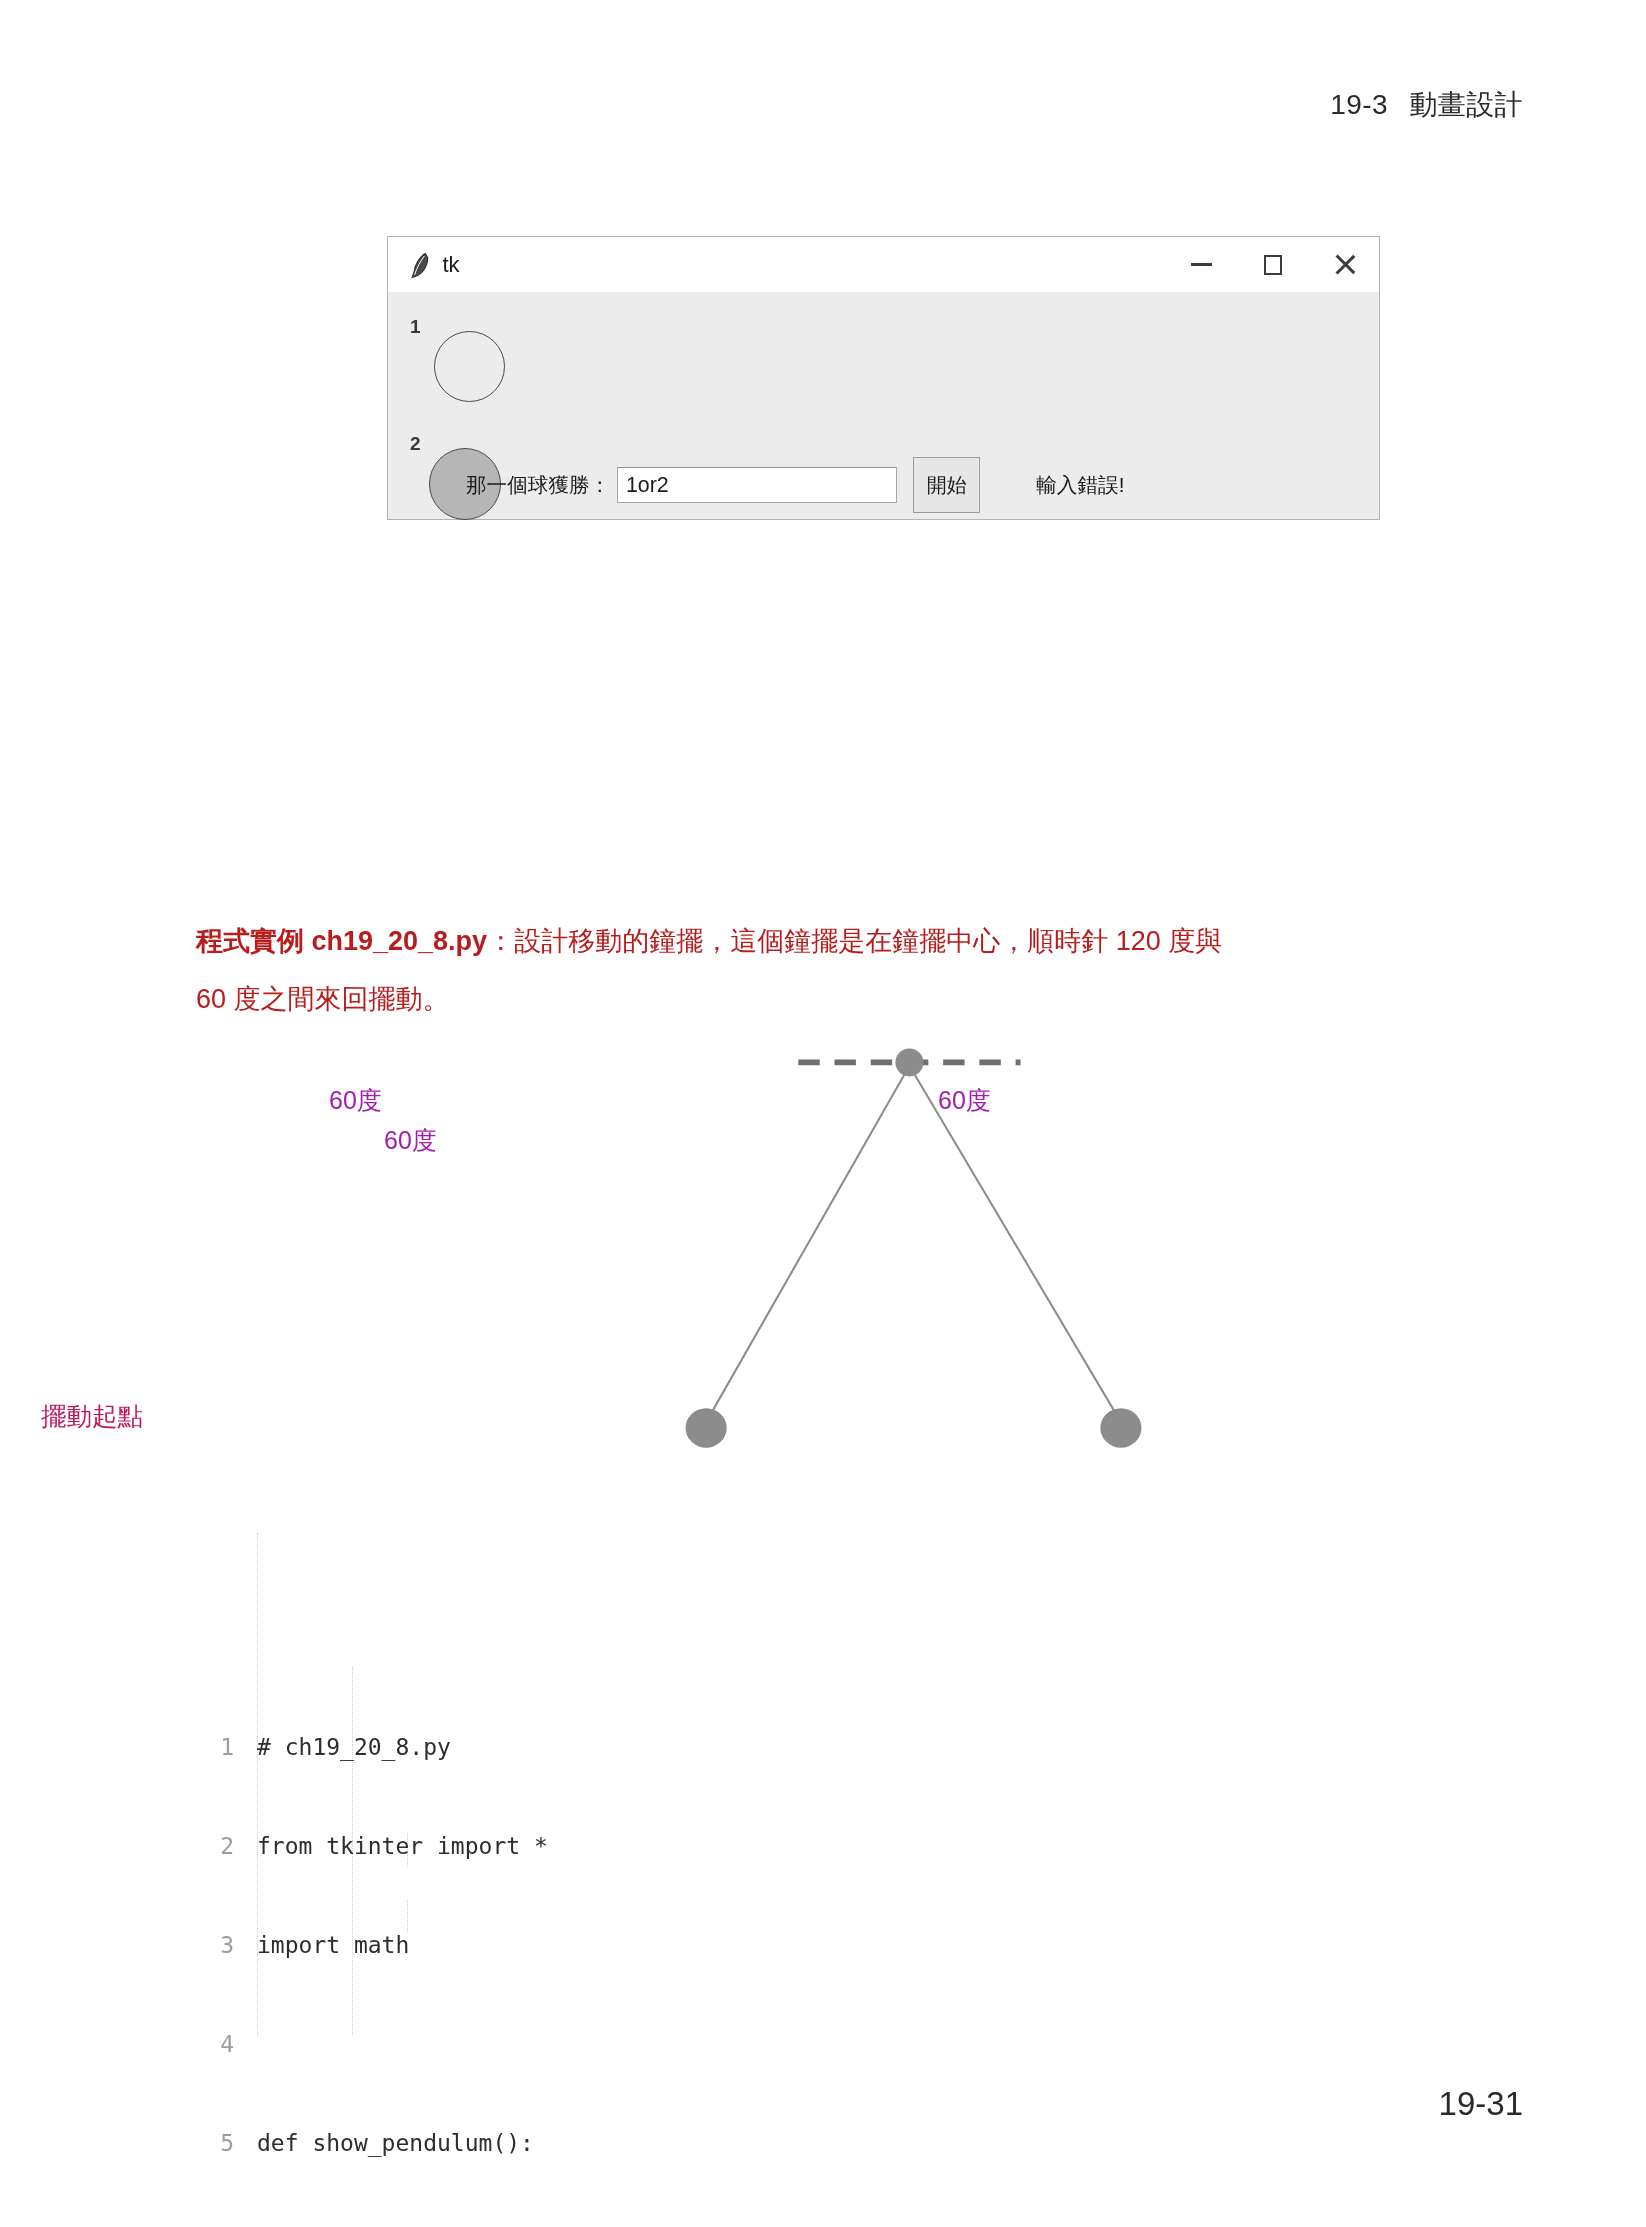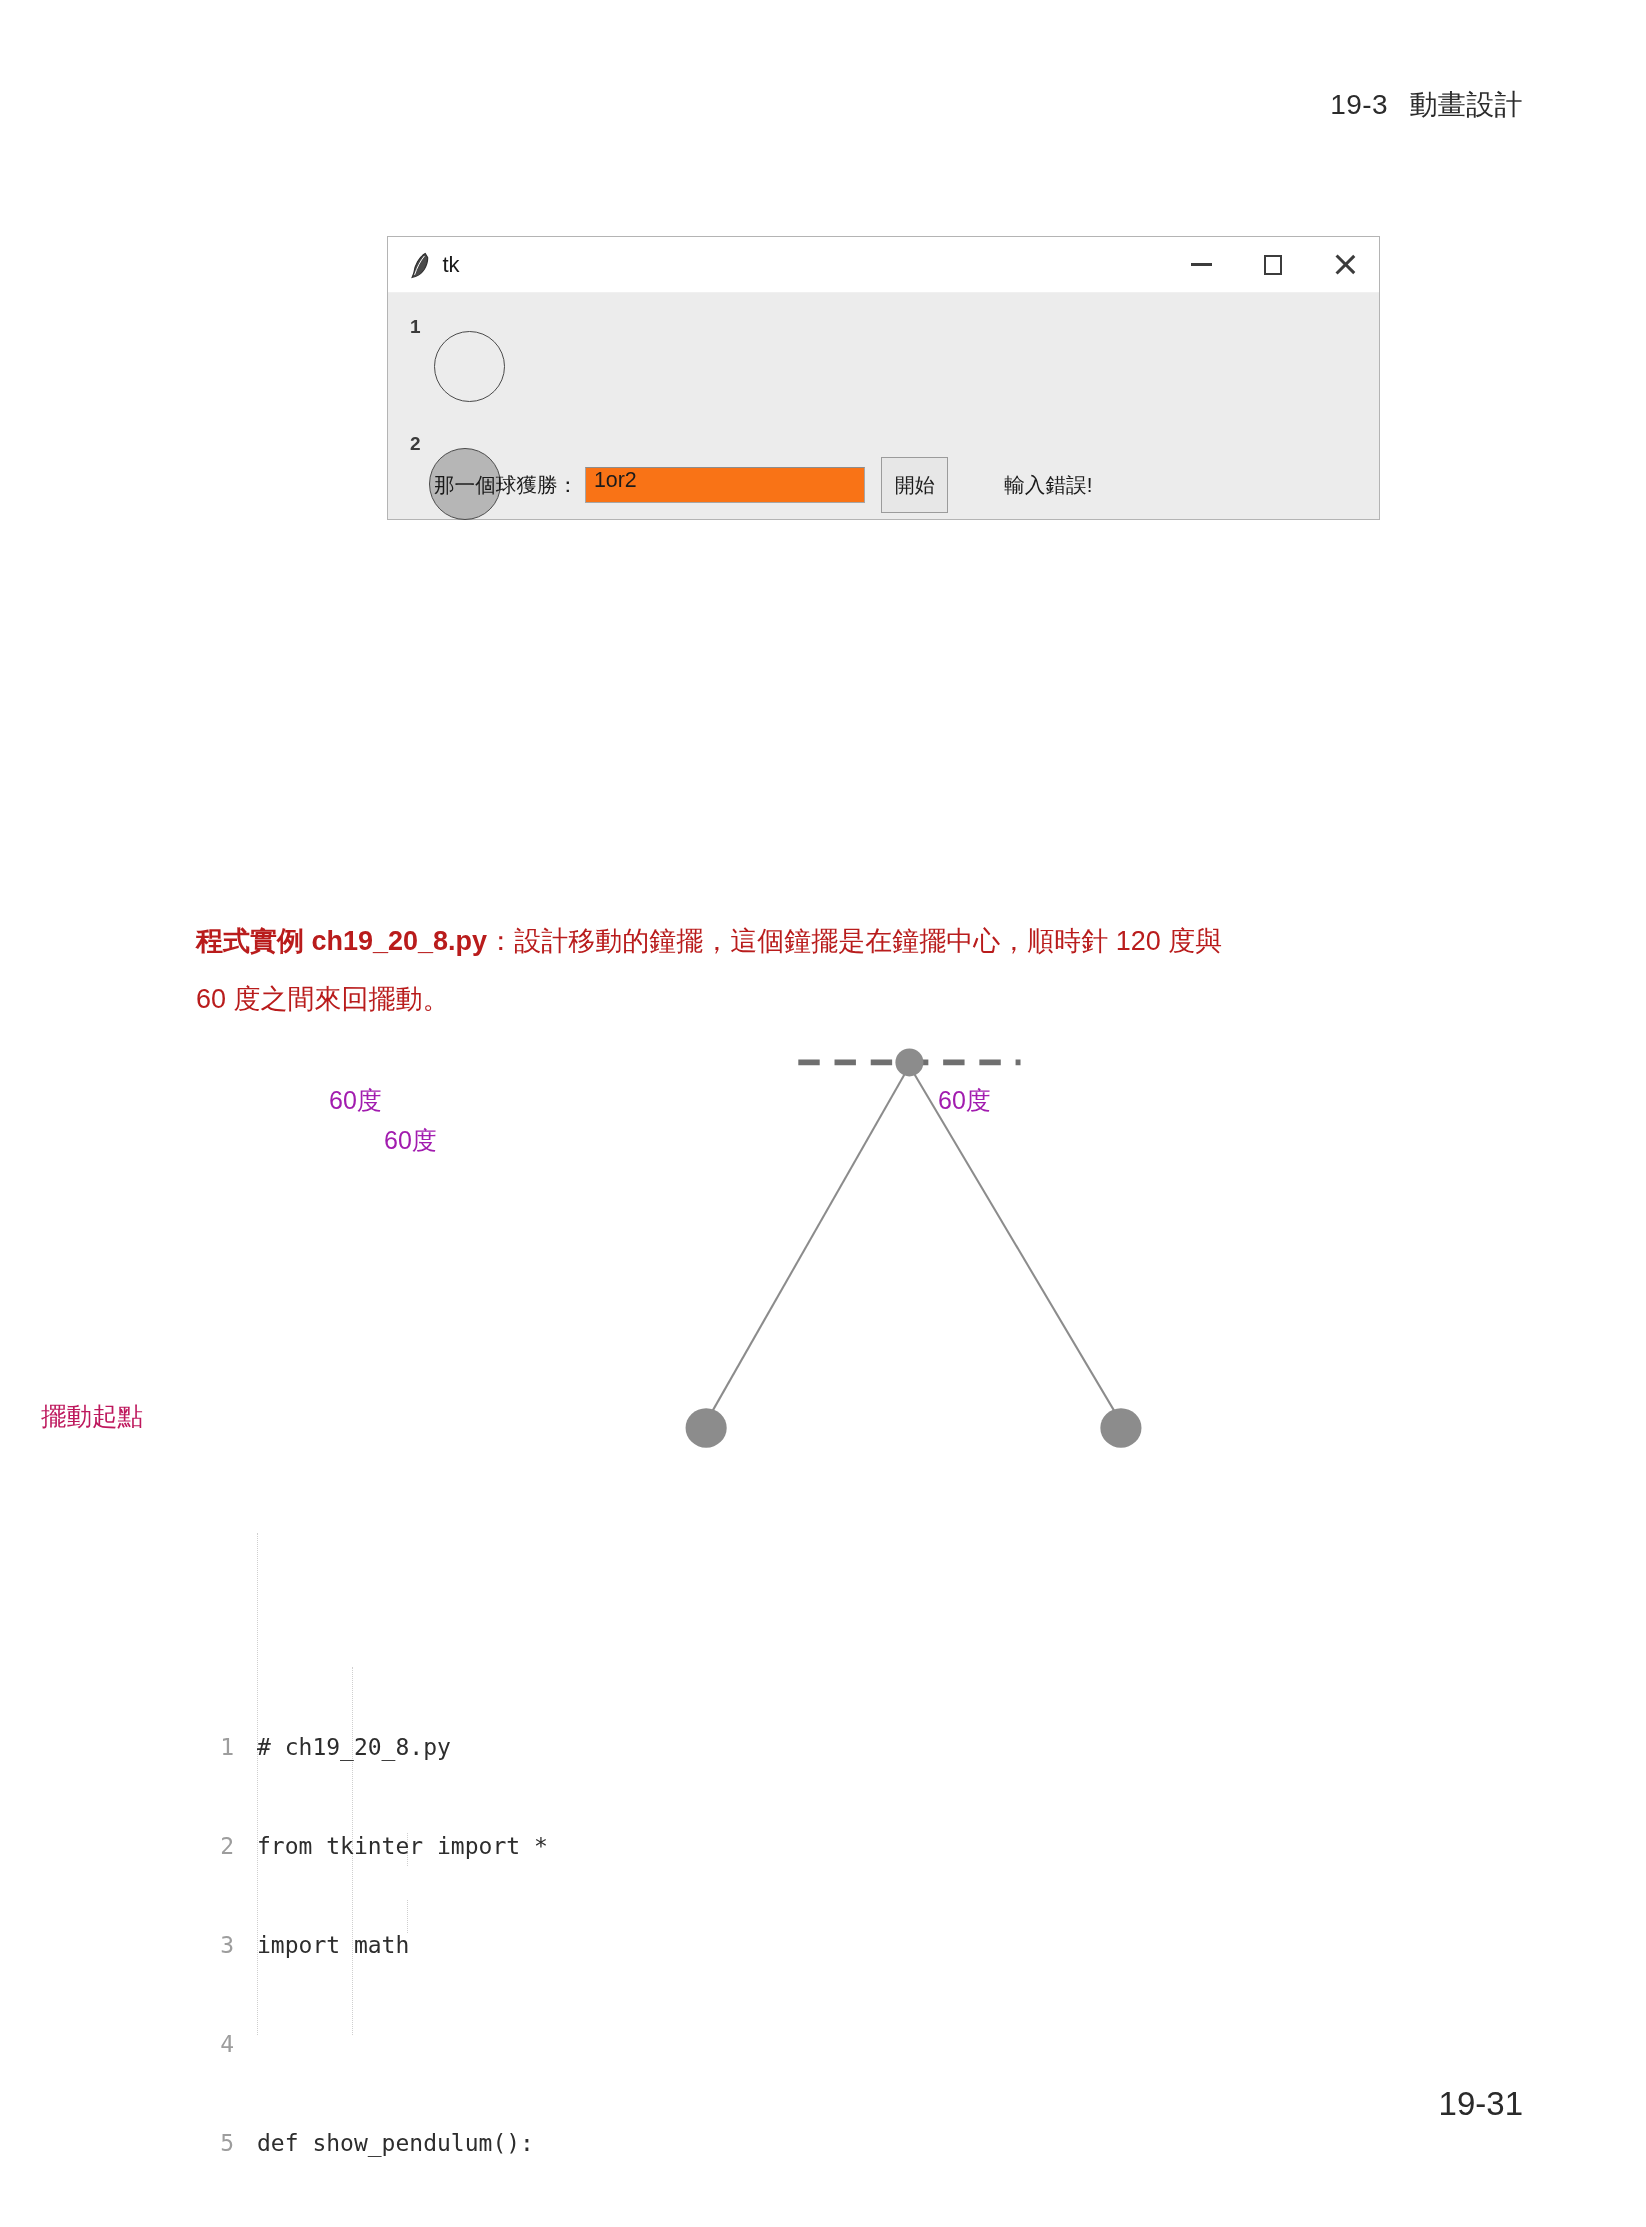--- a/index.html
+++ b/index.html
@@ -135,37 +135,37 @@
 
   
   .tk-bottom {
     position: absolute;
     left: 0;
     bottom: 5px;
     width: 100%;
     display: flex;
     align-items: center;
     box-sizing: border-box;
-    padding-left: 46px;
+    padding-left: 78px;
   }
   .tk-prompt-label {
     font-size: 20.6px;
     color: #1a1a1a;
     white-space: nowrap;
   }
   .tk-entry {
     margin-left: 6.6px;
     width: 280px;
     height: 36px;
-    background: #f97316;
+    background: #ffffff;
     border: 1.6px solid #a6a6a6;
     border-top-color: #8d8d8d;
     box-sizing: border-box;
     display: flex;
-    align-items: flex-start;
+    align-items: center;
     padding-left: 8.2px;
     font-size: 21.4px;
     color: #1b1b1b;
   }
   .tk-start-btn {
     margin-left: 16.5px;
     width: 67px;
     height: 56px;
     background: #e7e7e7;
     border: 1.6px solid #9b9b9b;

